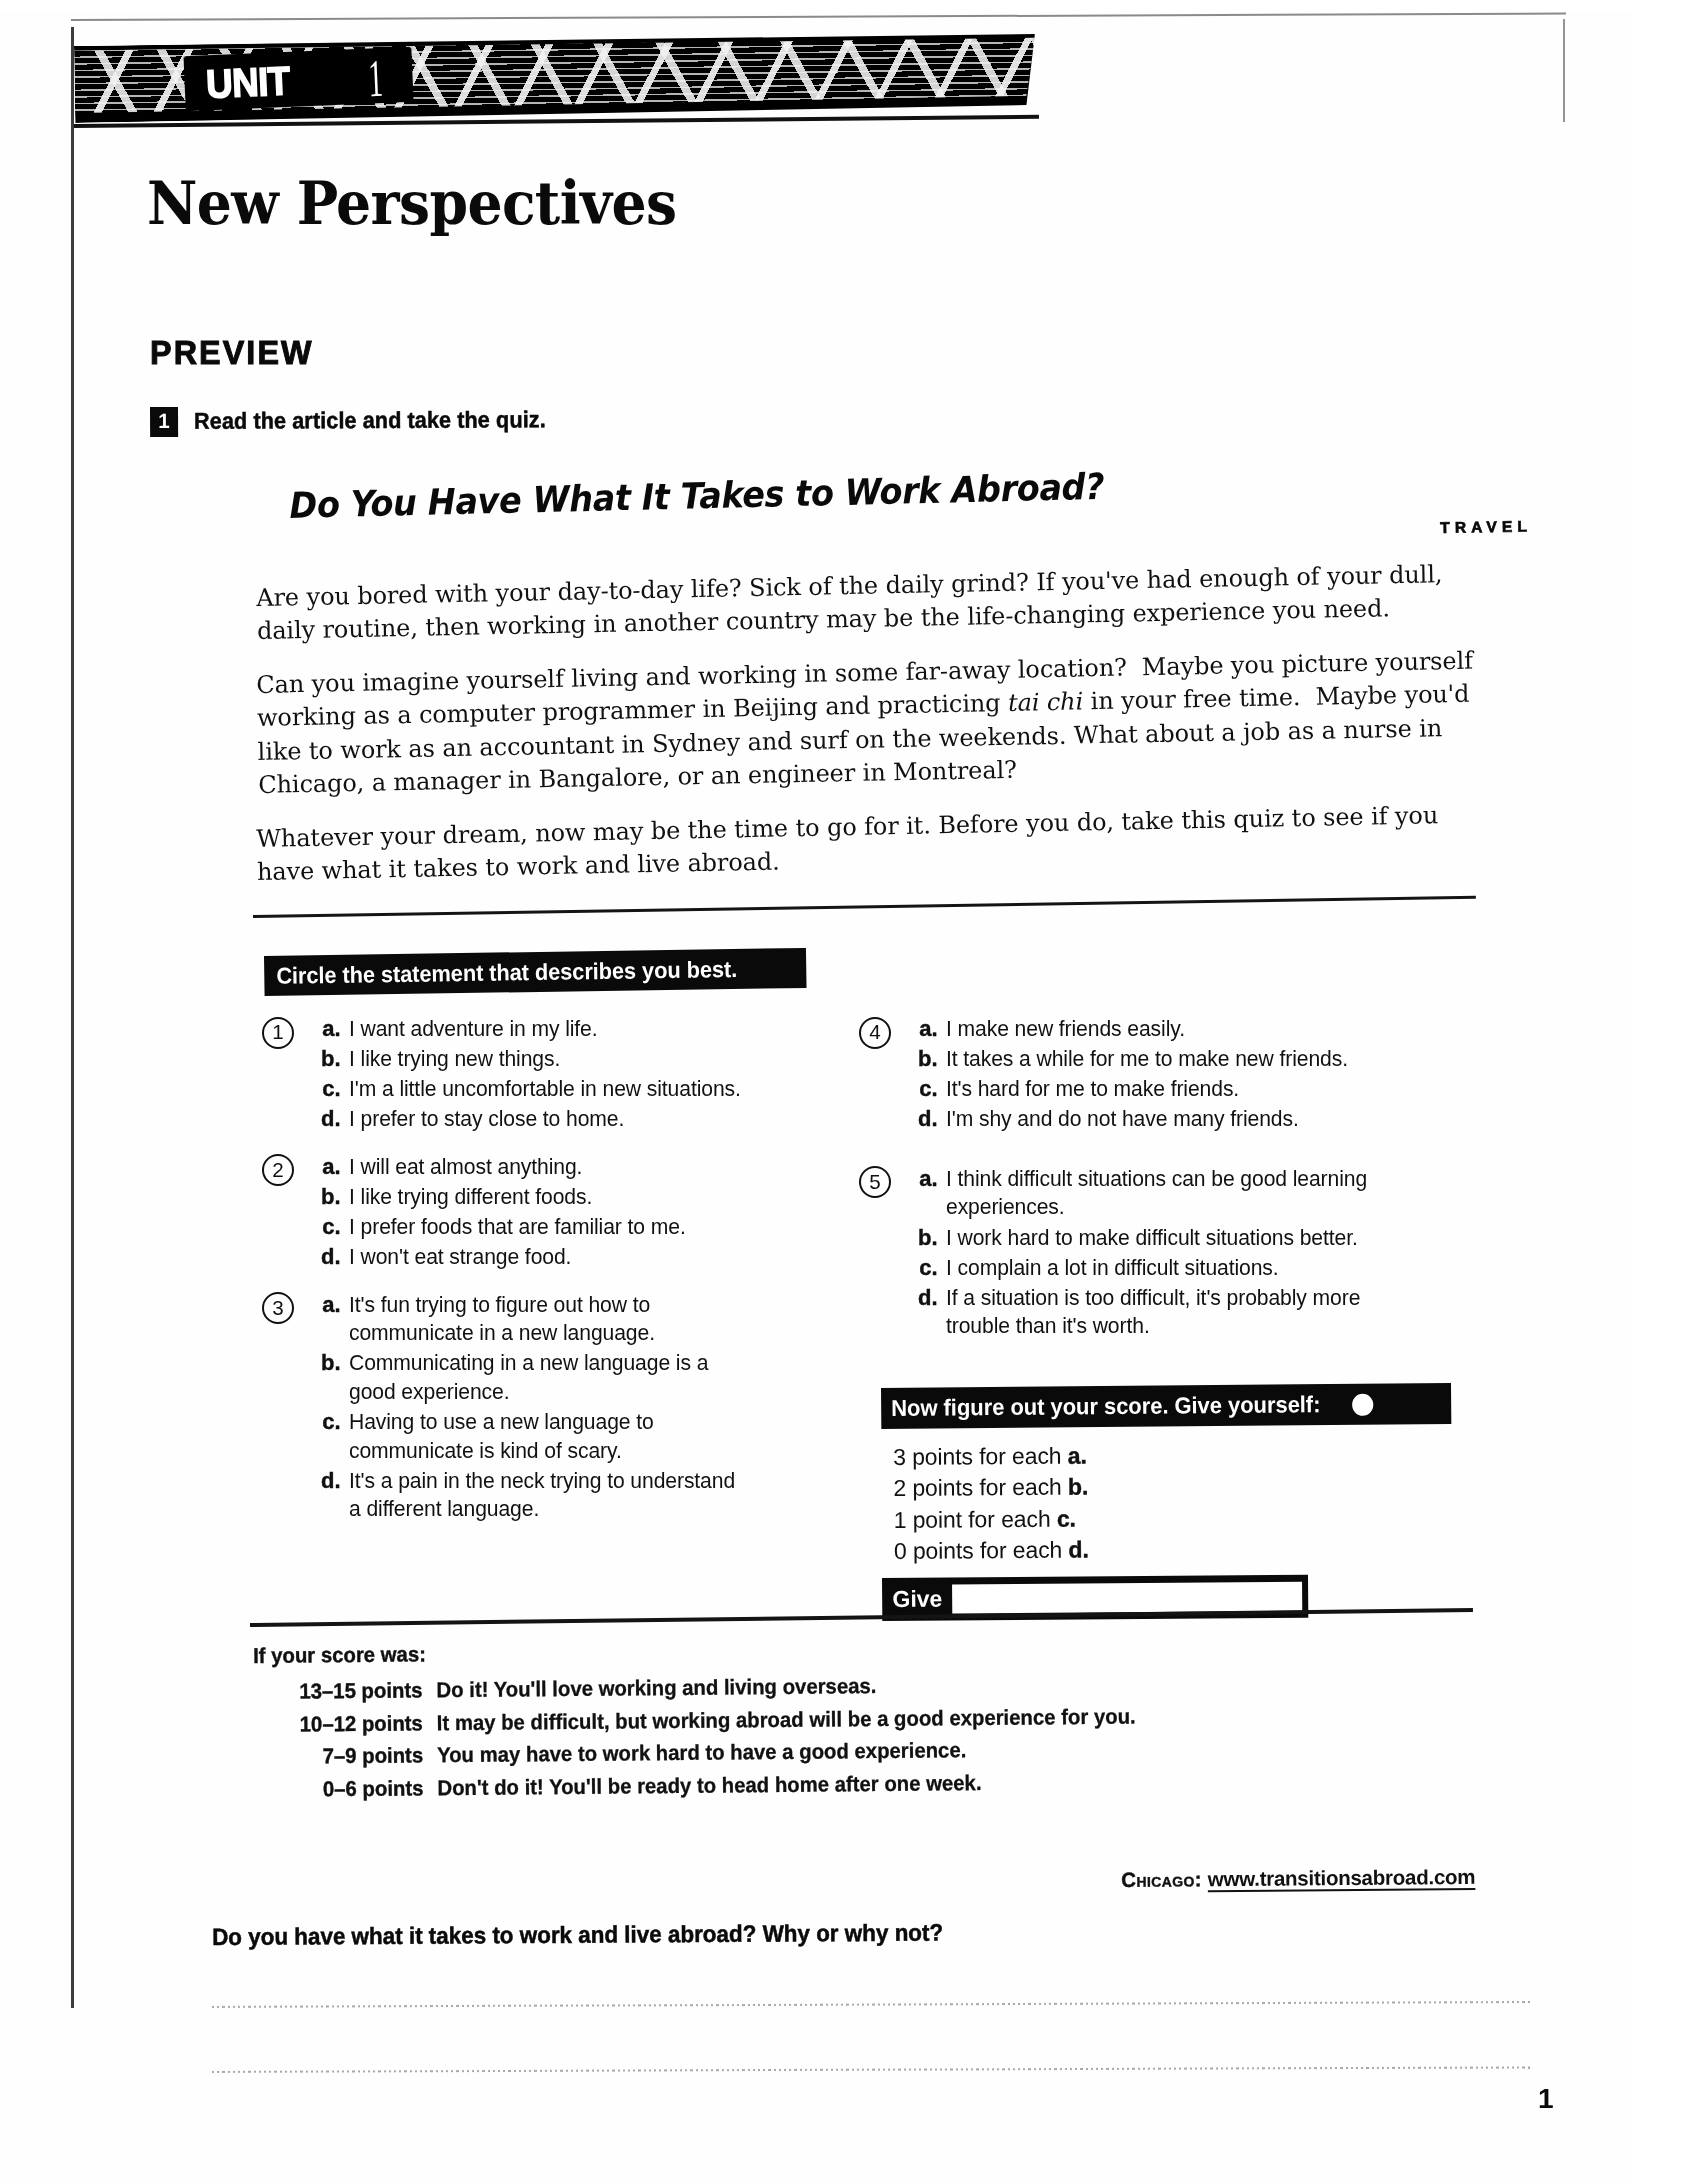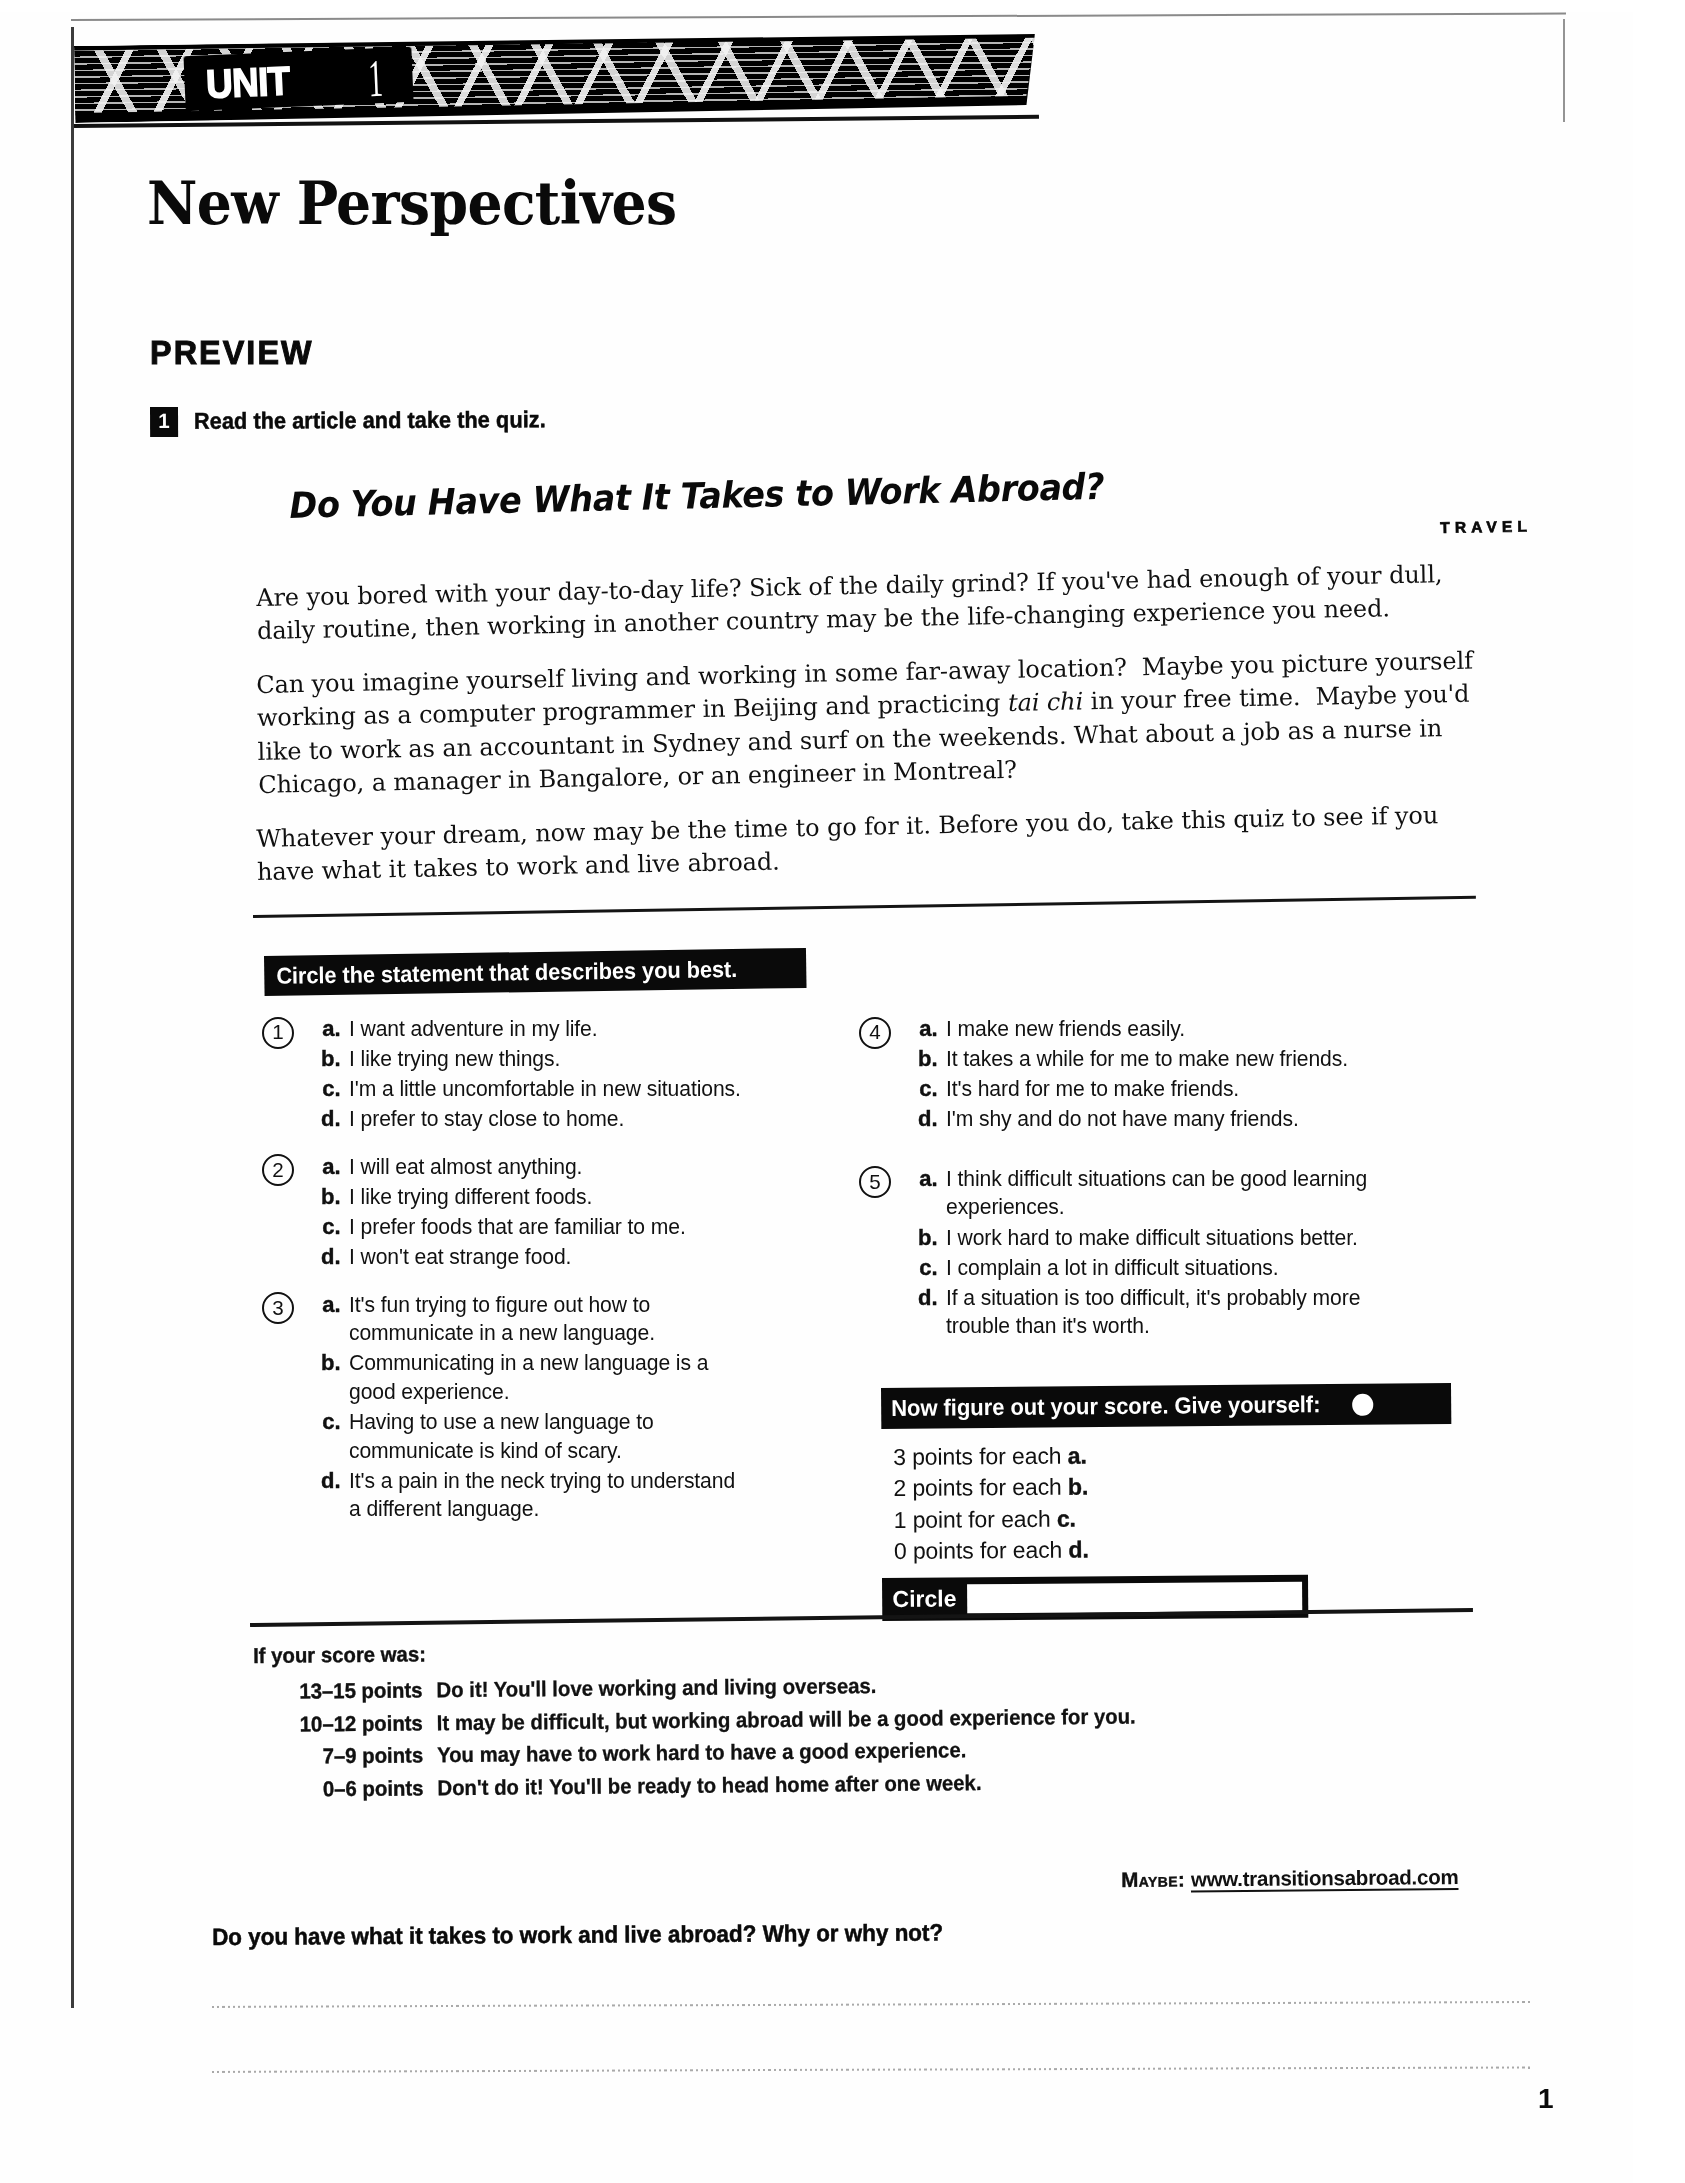--- a/index.html
+++ b/index.html
@@ -665,21 +665,21 @@
   </div>
 
   <div class="score-points">
     <div><span>3 points for each </span><b>a.</b></div>
     <div><span>2 points for each </span><b>b.</b></div>
     <div><span>1 point for each </span><b>c.</b></div>
     <div><span>0 points for each </span><b>d.</b></div>
   </div>
 
   <div class="score-box">
-    <div class="score-box-label">Circle</div>
+    <div class="score-box-label">Give</div>
     <div class="score-box-input"></div>
   </div>
 
   <div class="quiz-rule-bottom"></div>
 
   <div class="interp">
     <div class="interp-head">If your score was:</div>
     <div class="interp-row">
       <div class="interp-range">13–15 points</div>
       <div class="interp-desc">Do it!  You'll love working and living overseas.</div>
@@ -692,21 +692,21 @@
       <div class="interp-range">7–9 points</div>
       <div class="interp-desc">You may have to work hard to have a good experience.</div>
     </div>
     <div class="interp-row">
       <div class="interp-range">0–6 points</div>
       <div class="interp-desc">Don't do it!  You'll be ready to head home after one week.</div>
     </div>
   </div>
 
   <div class="source-line">
-    <span class="source-label">Maybe:</span>
+    <span class="source-label">Chicago:</span>
     <span class="source-url">www.transitionsabroad.com</span>
   </div>
 
   <div class="closing-q">Do you have what it takes to work and live abroad?  Why or why not?</div>
   <div class="write-line write-line-1"></div>
   <div class="write-line write-line-2"></div>
 
   <div class="page-num">1</div>
 
 </div>

